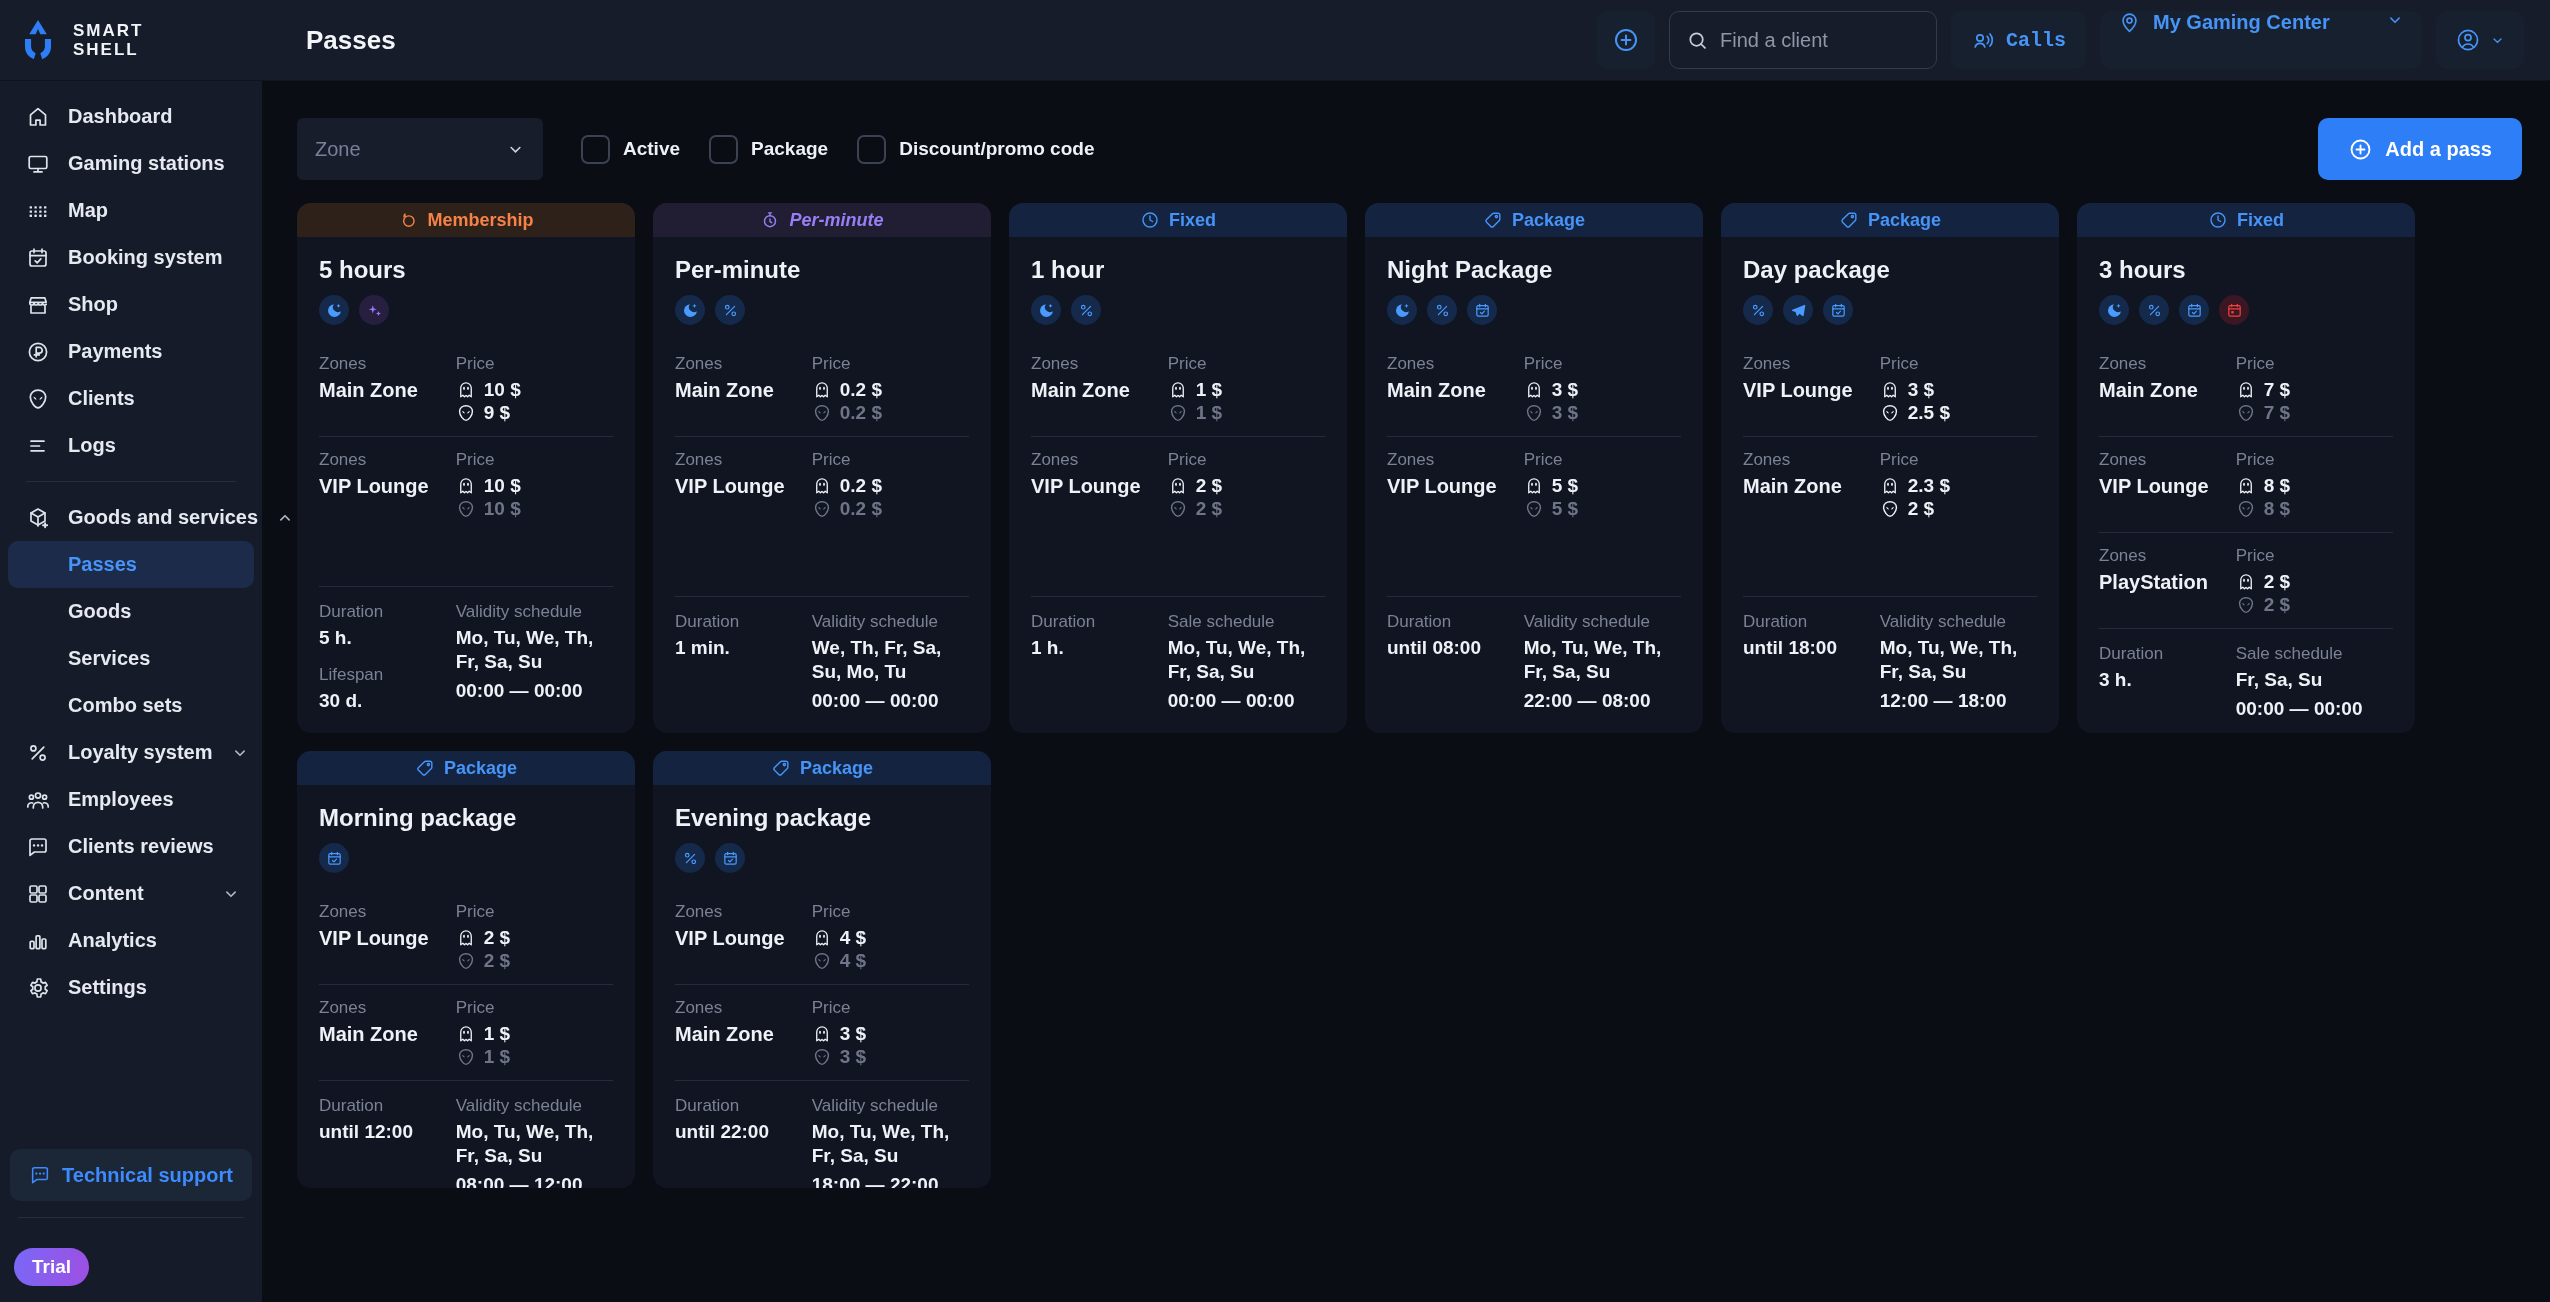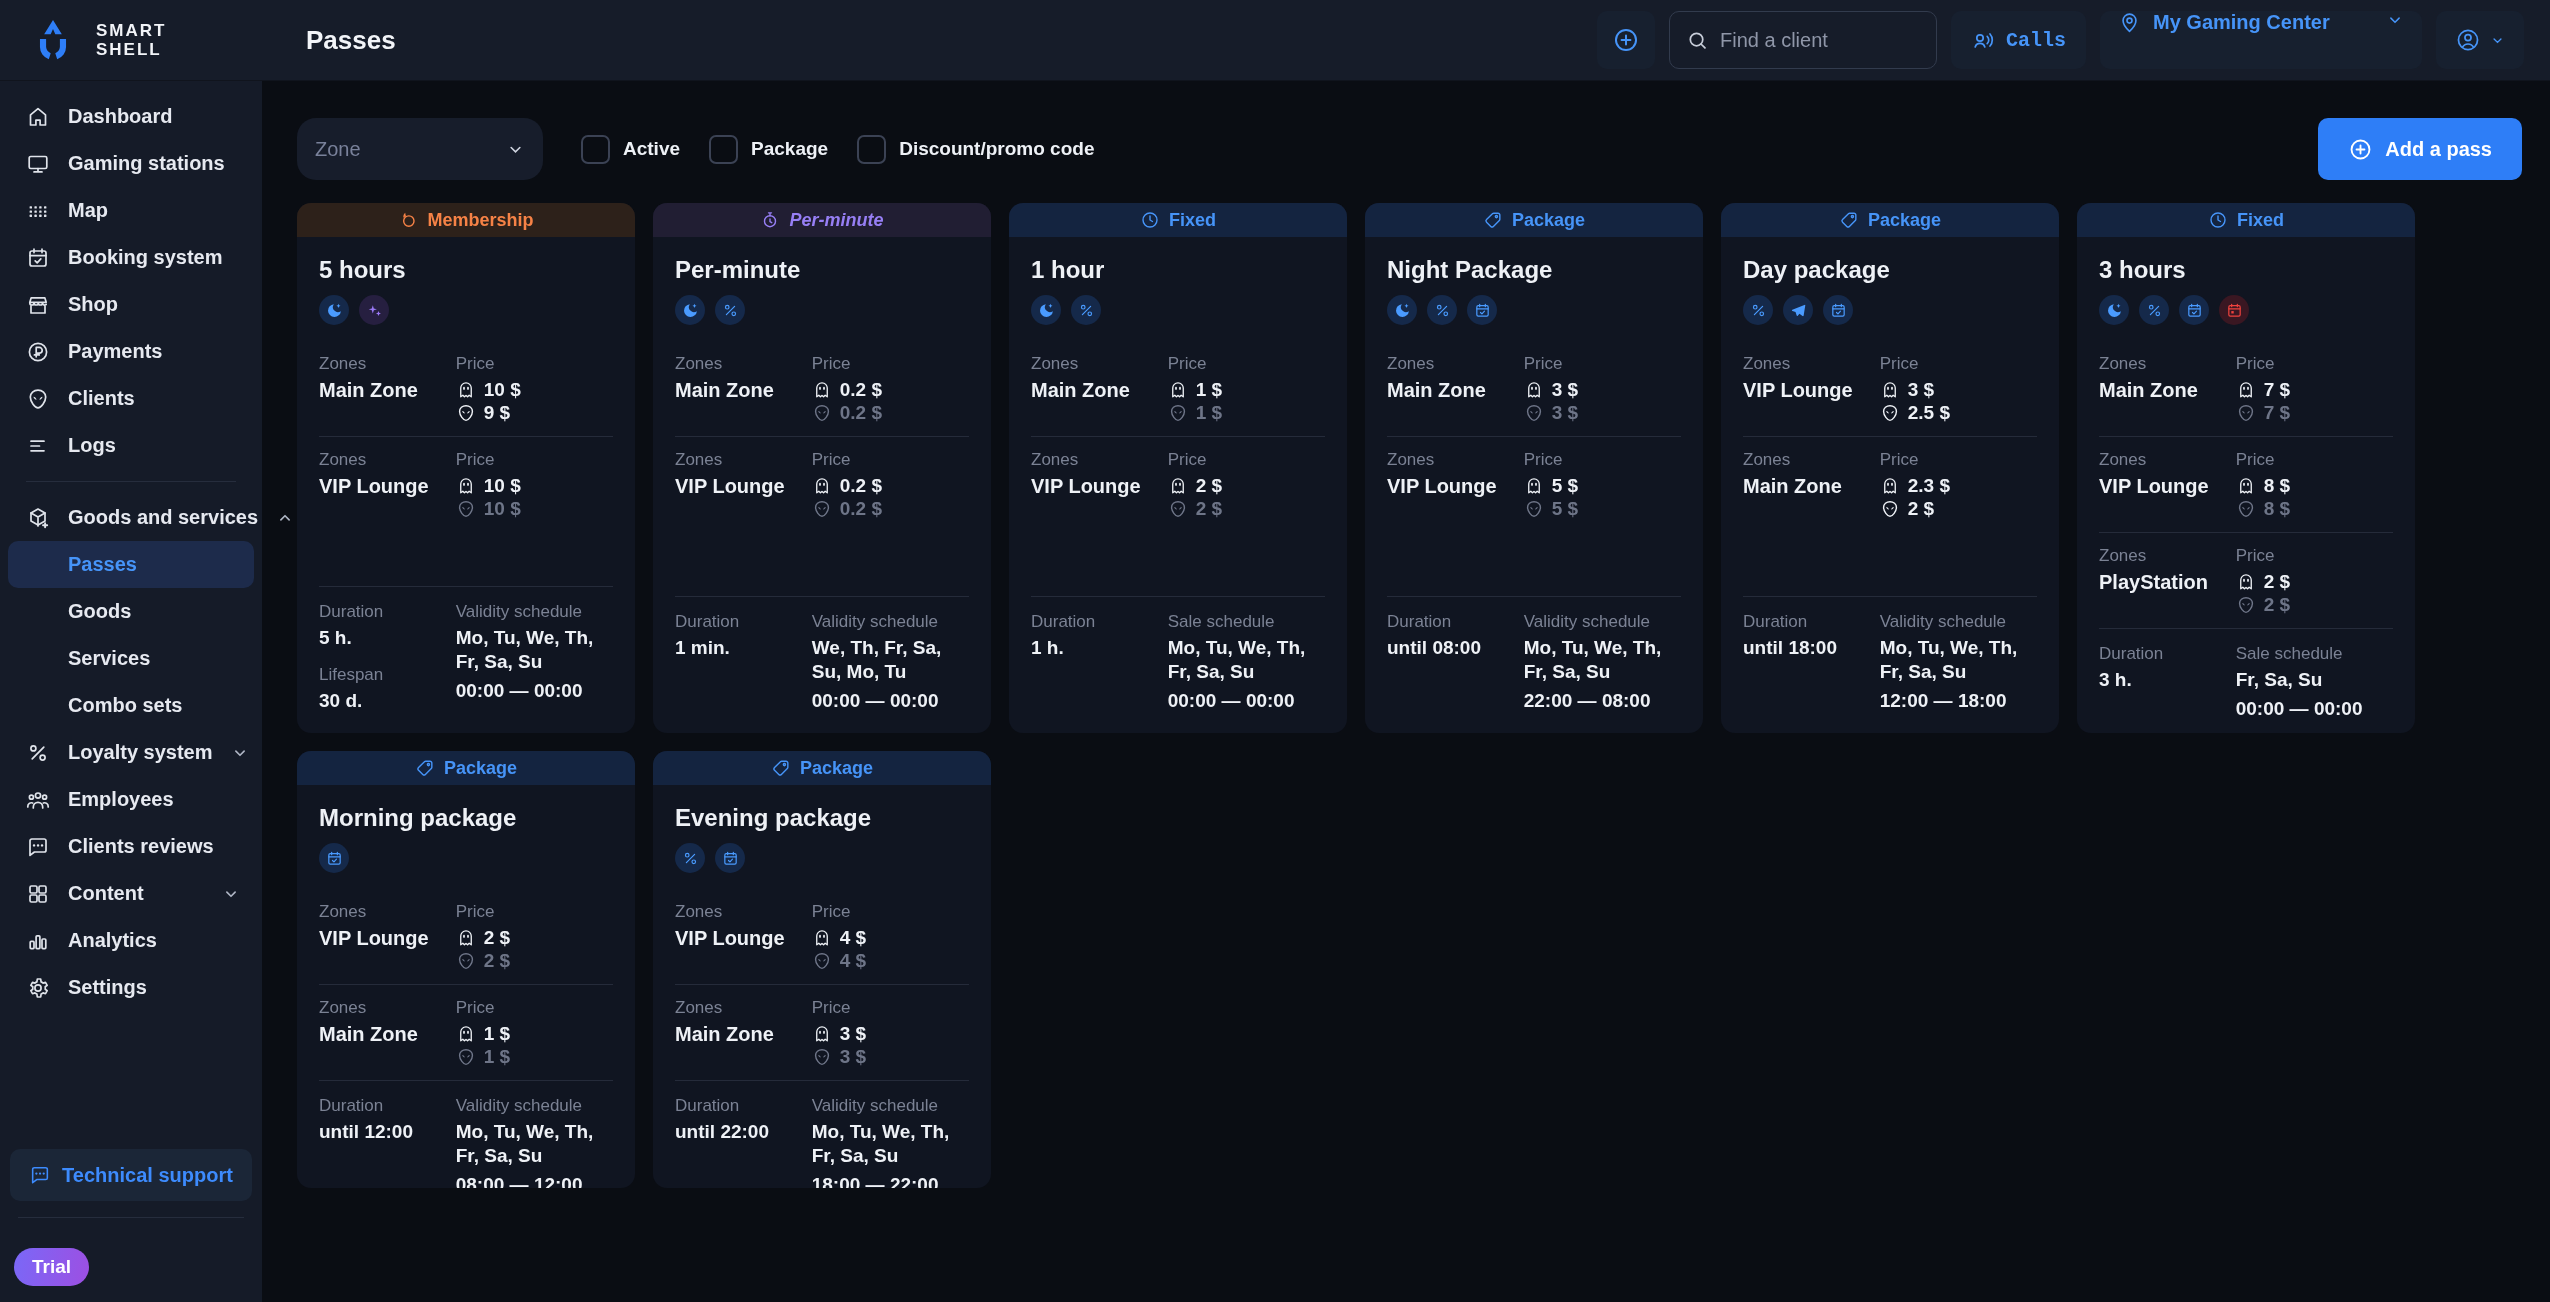--- a/index.html
+++ b/index.html
@@ -2,21 +2,21 @@
 <html><head>
 <meta charset="utf-8">
 <style>
   *{margin:0;padding:0;box-sizing:border-box}
   html,body{width:2550px;height:1302px}
   body{background:#0a0d13;font-family:"Liberation Sans","DejaVu Sans",sans-serif;color:#eef1f6;overflow:hidden;position:relative}
   svg{display:block}
 
   
   .topbar{position:fixed;top:0;left:0;right:0;height:81px;background:#161c29;display:flex;align-items:center;z-index:5;border-bottom:1px solid #10141d}
-  .logo{width:262px;flex:0 0 262px;display:flex;align-items:center;gap:20px;padding-left:30px}
+  .logo{width:262px;flex:0 0 262px;display:flex;align-items:center;gap:12px;padding-left:15px}
   .logo-mark{color:#2e7ef7}
   .logo-text{display:flex;flex-direction:column;font-size:17px;font-weight:700;letter-spacing:2px;line-height:19px;color:#f2f4f8}
   .page-title{font-size:26px;font-weight:700;margin-left:44px;color:#f2f4f8}
   .tb-right{margin-left:auto;display:flex;align-items:center;gap:14px;padding-right:26px}
   .tb-btn{height:58px;background:#17202f;border:none;border-radius:10px;display:flex;align-items:center;justify-content:center;color:#4694f8;cursor:pointer;font-family:Liberation Mono, monospace}
   .tb-btn.square{width:58px}
   .search-box{height:58px;width:268px;border:1.5px solid #323b4d;border-radius:10px;display:flex;align-items:center;gap:11px;padding:5px 16px;color:#c7cdd9}
   .search-box input{flex:1;background:transparent;border:none;outline:none;color:#d7dce6;font-size:20px;font-family:inherit;min-width:0}
   .search-box input::placeholder{color:#8f96a8}
   .calls-btn{padding:0 20px;gap:11px;font-size:20px;font-weight:600}
@@ -36,21 +36,21 @@
   .side-divider{height:1px;background:#262d3d;margin:12px 26px}
   .side-bottom{position:absolute;left:10px;right:10px;bottom:16px}
   .support-btn{height:52px;width:100%;background:#1b2637;border:none;border-radius:10px;display:flex;align-items:center;justify-content:center;gap:11px;color:#3d8bfd;font-size:20px;font-weight:600;cursor:pointer;font-family:inherit}
   .support-btn svg{width:22px;height:22px}
   .side-bottom .bar{height:1px;background:#262d3d;margin:16px 8px}
   .trial{display:inline-block;margin:14px 0 0 4px;padding:8px 18px;border-radius:999px;background:linear-gradient(100deg,#7a68f7,#9d4fe2);color:#fff;font-size:19px;font-weight:700}
 
   
   .content{position:fixed;top:81px;left:262px;right:0;bottom:0;overflow:auto;padding:37px 28px 60px 35px;background:#0a0d13}
   .filterbar{display:flex;align-items:center}
-  .zone-select{width:246px;height:62px;background:#171d2b;border-radius:19px;display:flex;align-items:center;padding:18px 18px;color:#79819a;font-size:20px;cursor:pointer}
+  .zone-select{width:246px;height:62px;background:#171d2b;border-radius:6px;display:flex;align-items:center;padding:18px 18px;color:#79819a;font-size:20px;cursor:pointer}
   .zone-select .chev{margin-left:auto;color:#cfd4df}
   .cb-group{display:flex;gap:29px;margin-left:38px}
   .cb-item{display:flex;align-items:center;gap:13px;font-size:19px;font-weight:600;color:#eef1f6;cursor:pointer}
   .cb-box{width:29px;height:29px;border:2px solid #3b4254;border-radius:7px;background:transparent;flex:0 0 29px}
   .add-btn{margin-left:auto;height:62px;padding:0 30px;background:#2e7ef7;border:none;border-radius:10px;color:#fff;font-size:20px;font-weight:600;display:flex;align-items:center;gap:12px;cursor:pointer;font-family:inherit}
   .add-btn svg{width:25px;height:25px}
 
   
   .cards-grid{margin-top:23px;display:grid;grid-template-columns:repeat(6,338px);gap:18px;align-items:start}
   .card{background:#101521;border-radius:14px;display:flex;flex-direction:column;overflow:hidden;cursor:pointer}

